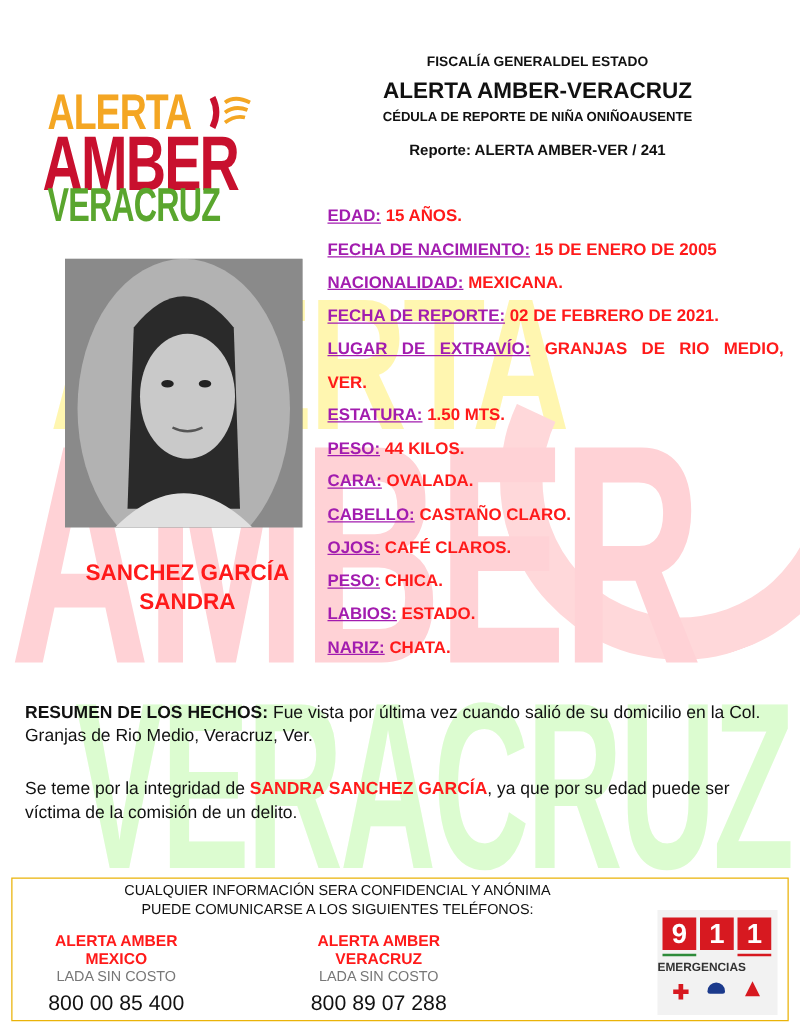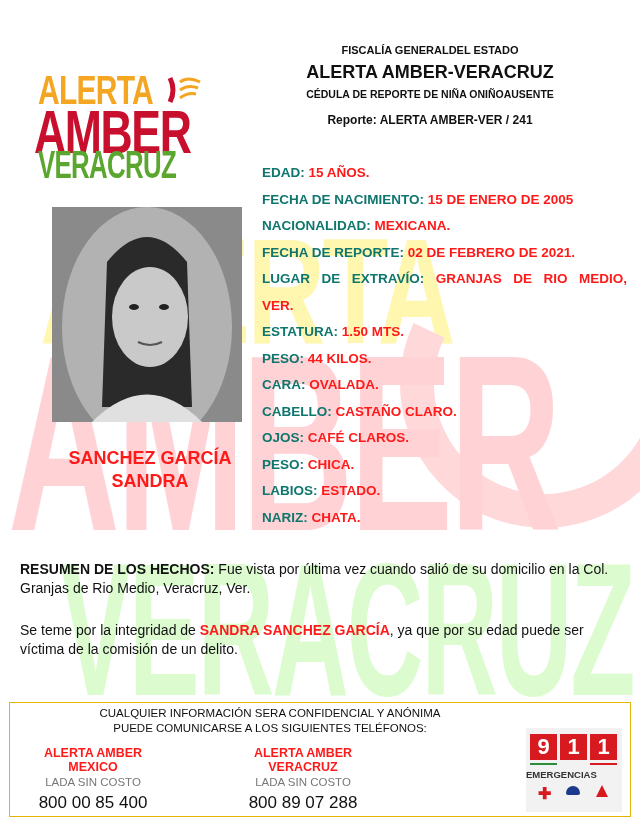--- a/index.html
+++ b/index.html
@@ -20,21 +20,21 @@
   .logo .waves { position:absolute; left:128px; top:4px; width:40px; height:40px; }
 
   .hdr { position:absolute; left:260px; width:340px; text-align:center; }
   .h-fisc { top:44px; font-size:11px; font-weight:bold; }
   .h-title { top:62px; font-size:18px; font-weight:bold; }
   .h-sub { top:88px; font-size:10.5px; font-weight:bold; }
   .h-rep { top:113px; font-size:12px; font-weight:bold; }
 
   .fields { position:absolute; left:262px; top:160px; width:370px; }
   .field { font-size:13.5px; font-weight:bold; line-height:26.5px; white-space:nowrap; }
-  .field .lbl { color:#0f766e; }
+  .field .lbl { color:#a21caf;text-decoration:underline; }
   .field .val { color:#ff1a1a; }
   .field.wrap { white-space:normal; text-align:justify; text-align-last:left; }
 
   .photo { position:absolute; left:52px; top:207px; width:190px; height:215px; background:linear-gradient(180deg,#777 0%,#555 40%,#999 100%); overflow:hidden; }
   .name { position:absolute; left:30px; top:447px; width:240px; text-align:center; color:#ff1a1a; font-weight:bold; font-size:18px; line-height:23px; }
 
   .summary { position:absolute; left:20px; top:560px; width:600px; font-size:14px; line-height:19px; color:#111; }
   .summary b { font-weight:bold; }
   .fear { position:absolute; left:20px; top:621px; width:600px; font-size:14px; line-height:19px; color:#111; }
   .fear .red { color:#ff1a1a; font-weight:bold; }

